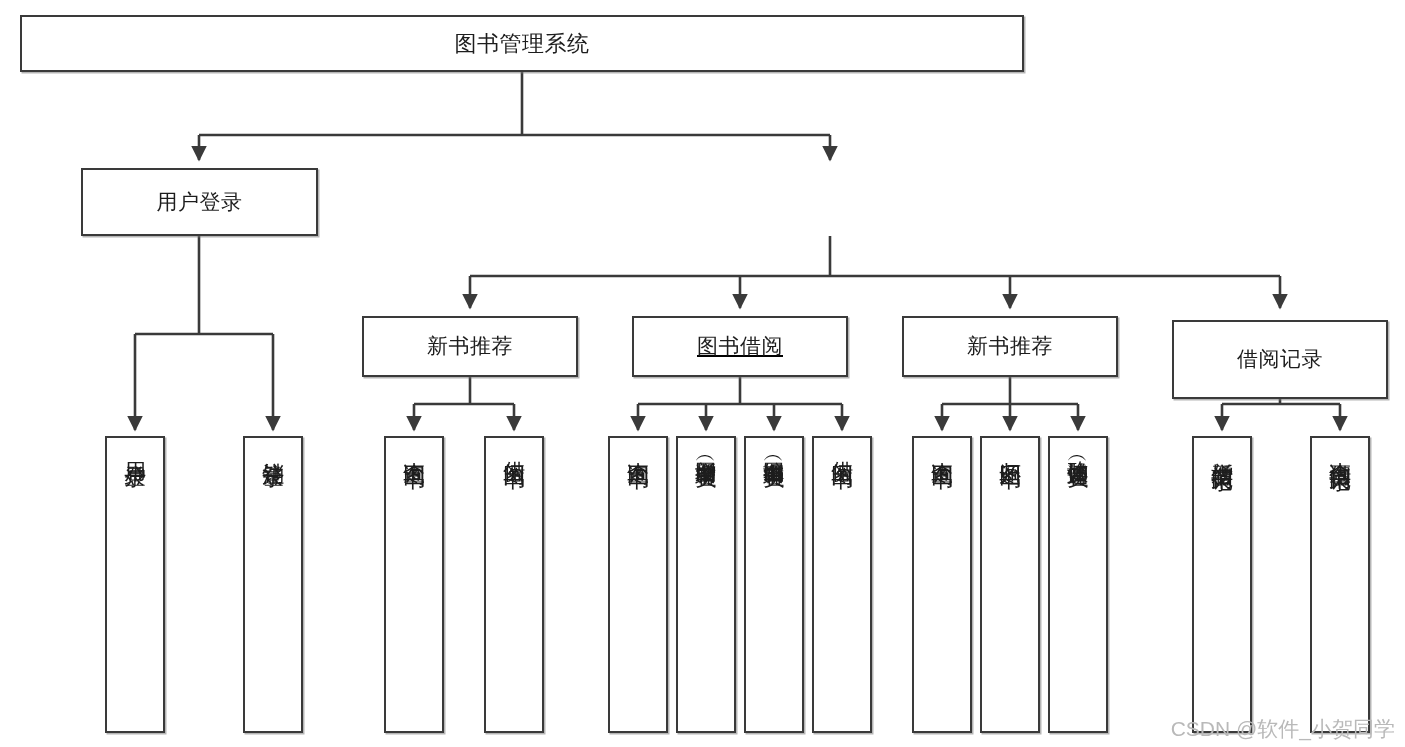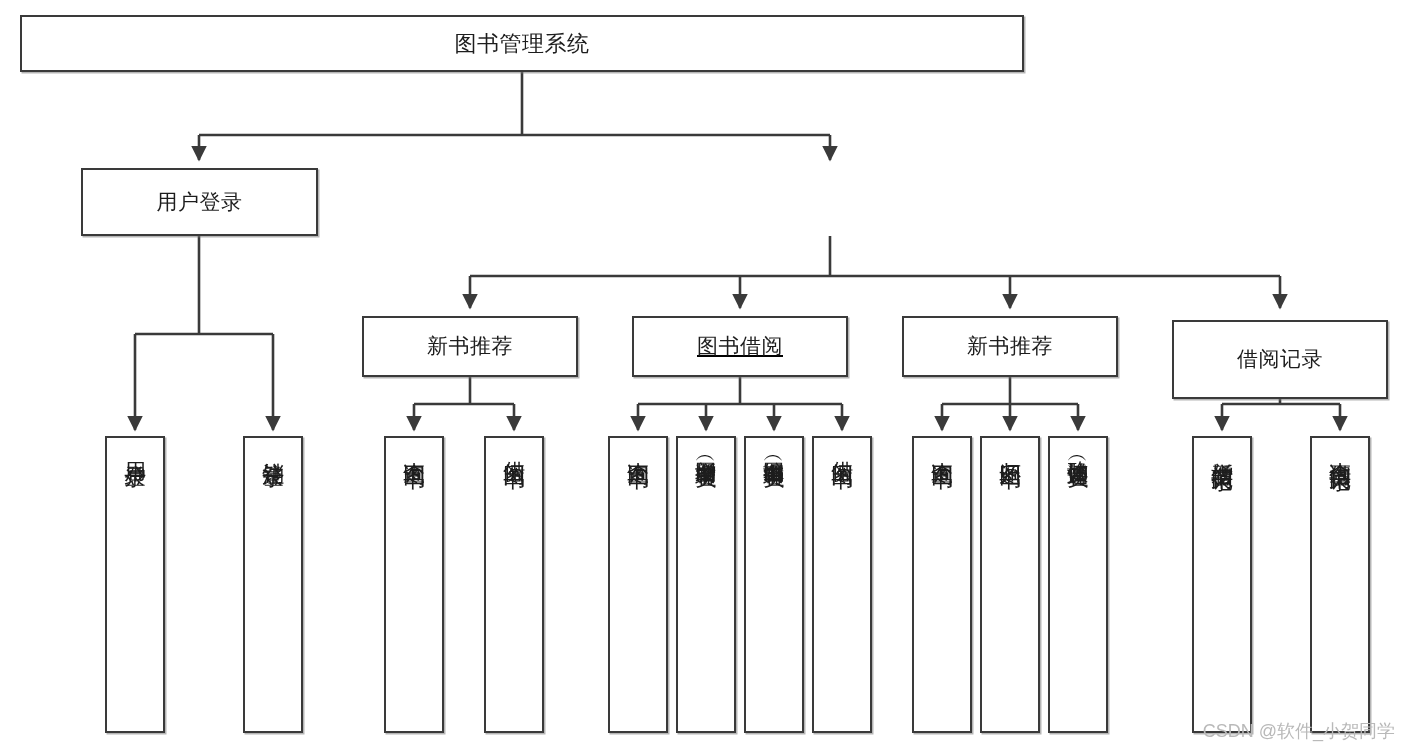--- a/index.html
+++ b/index.html
@@ -62,21 +62,21 @@
     font-size: 22px;
     line-height: 1.12;
     letter-spacing: 2px;
     white-space: nowrap;
   }
   .node.vert.tall .label { font-size: 21px; letter-spacing: 1px; }
   #watermark {
     position: absolute;
     right: 10px;
     bottom: 4px;
-    font-size: 18px;
+    font-size: 21px;
     color: #b9b9b9;
     white-space: nowrap;
     pointer-events: none;
     font-family: "Liberation Sans", "DejaVu Sans", sans-serif;
   }
 </style>
 </head>
 <body>
 
 <div id="canvas">

